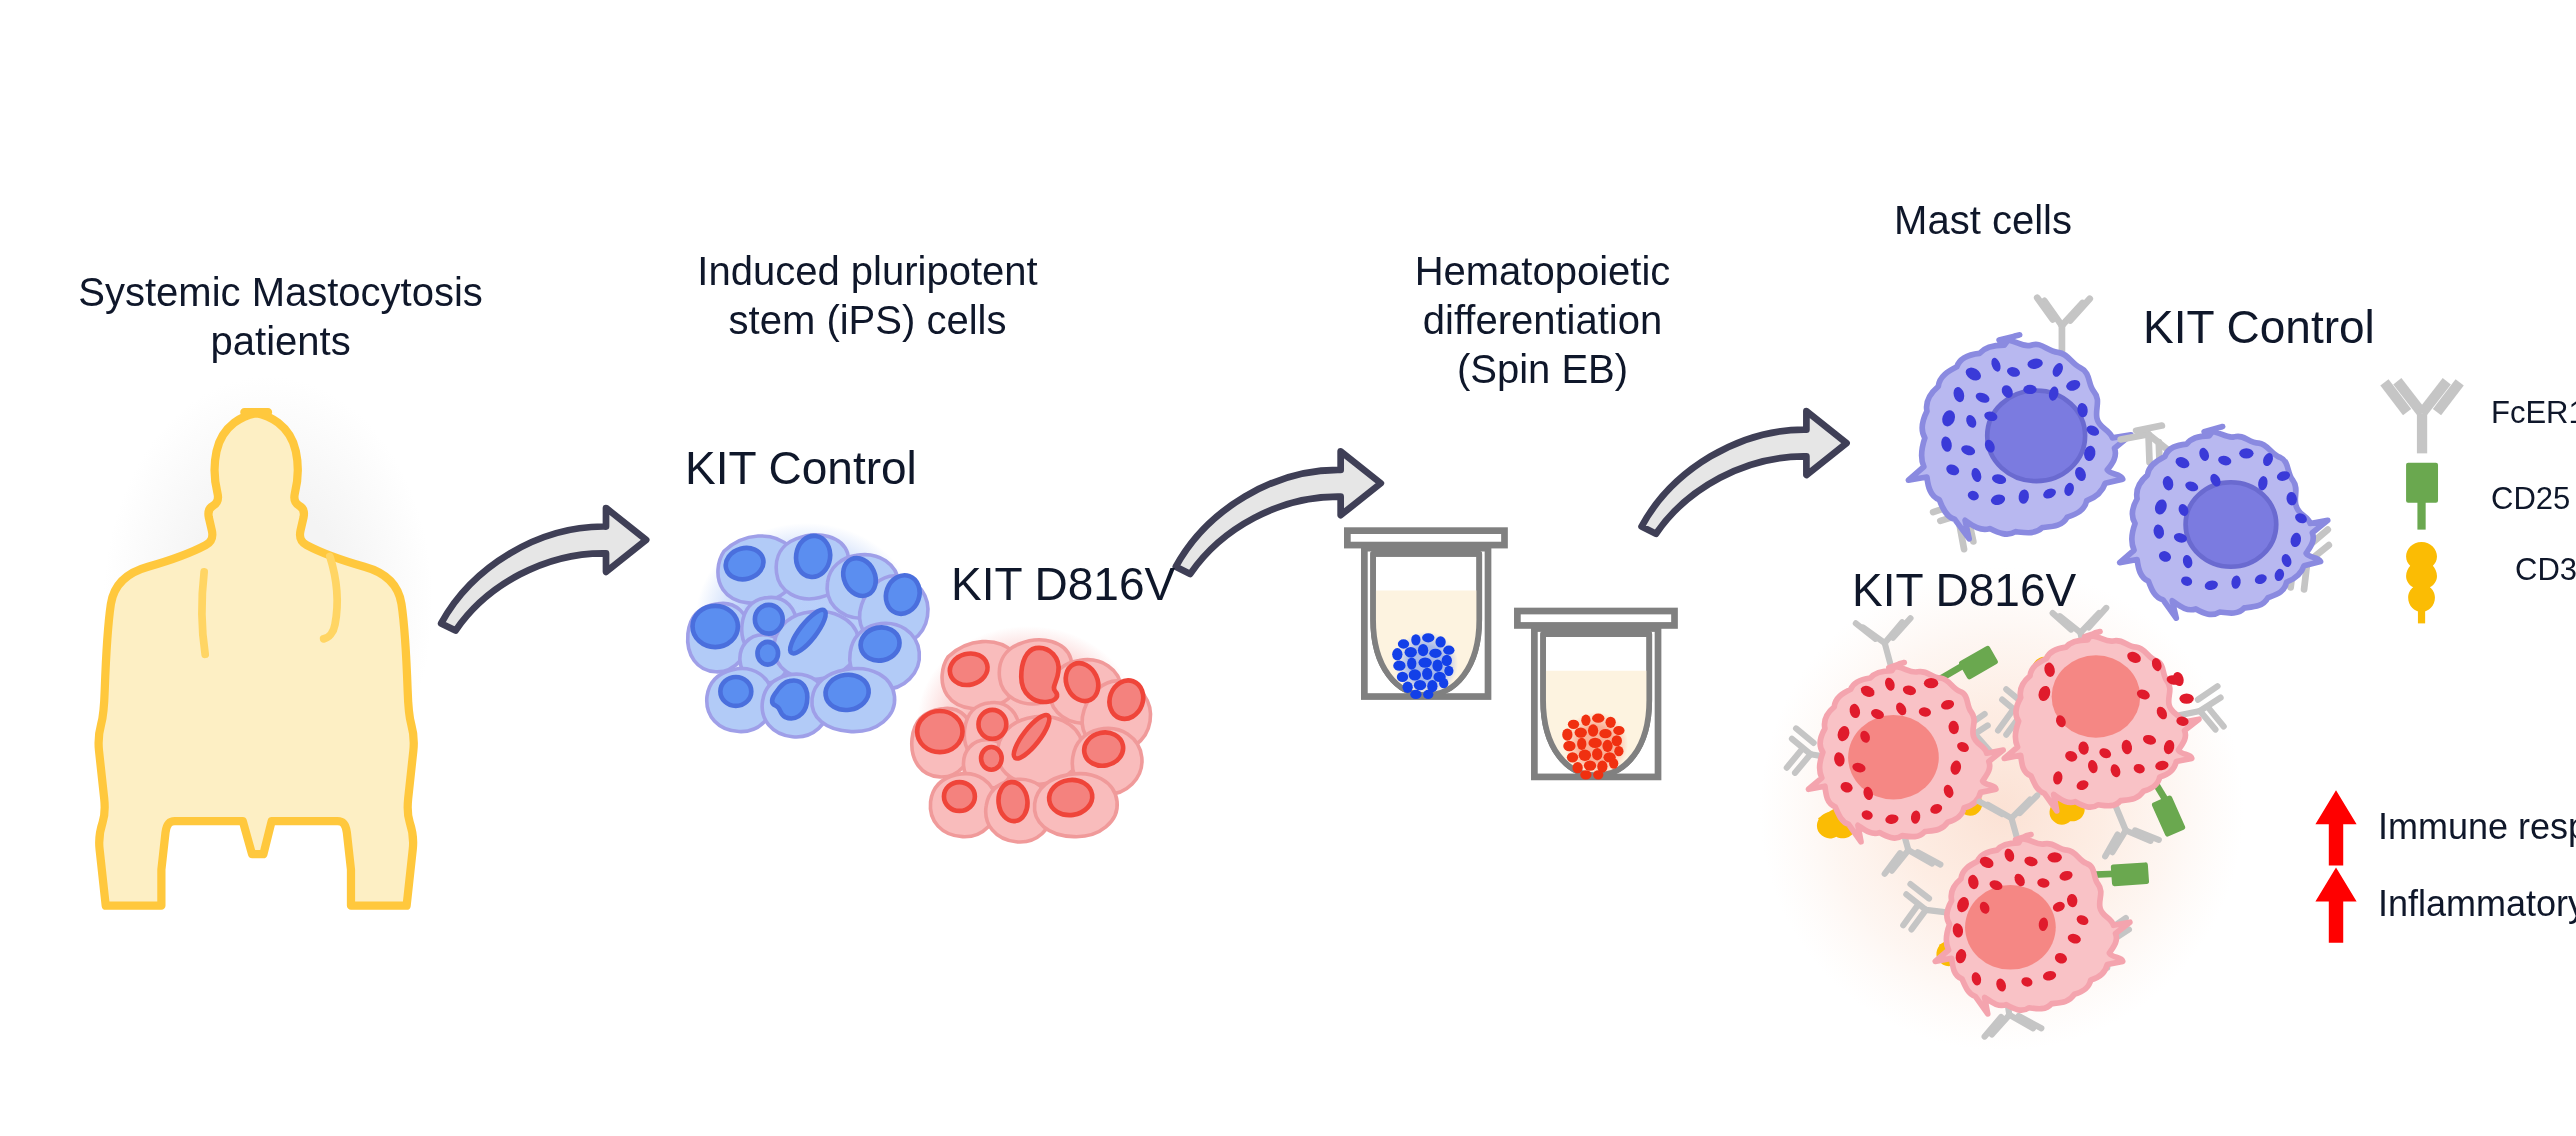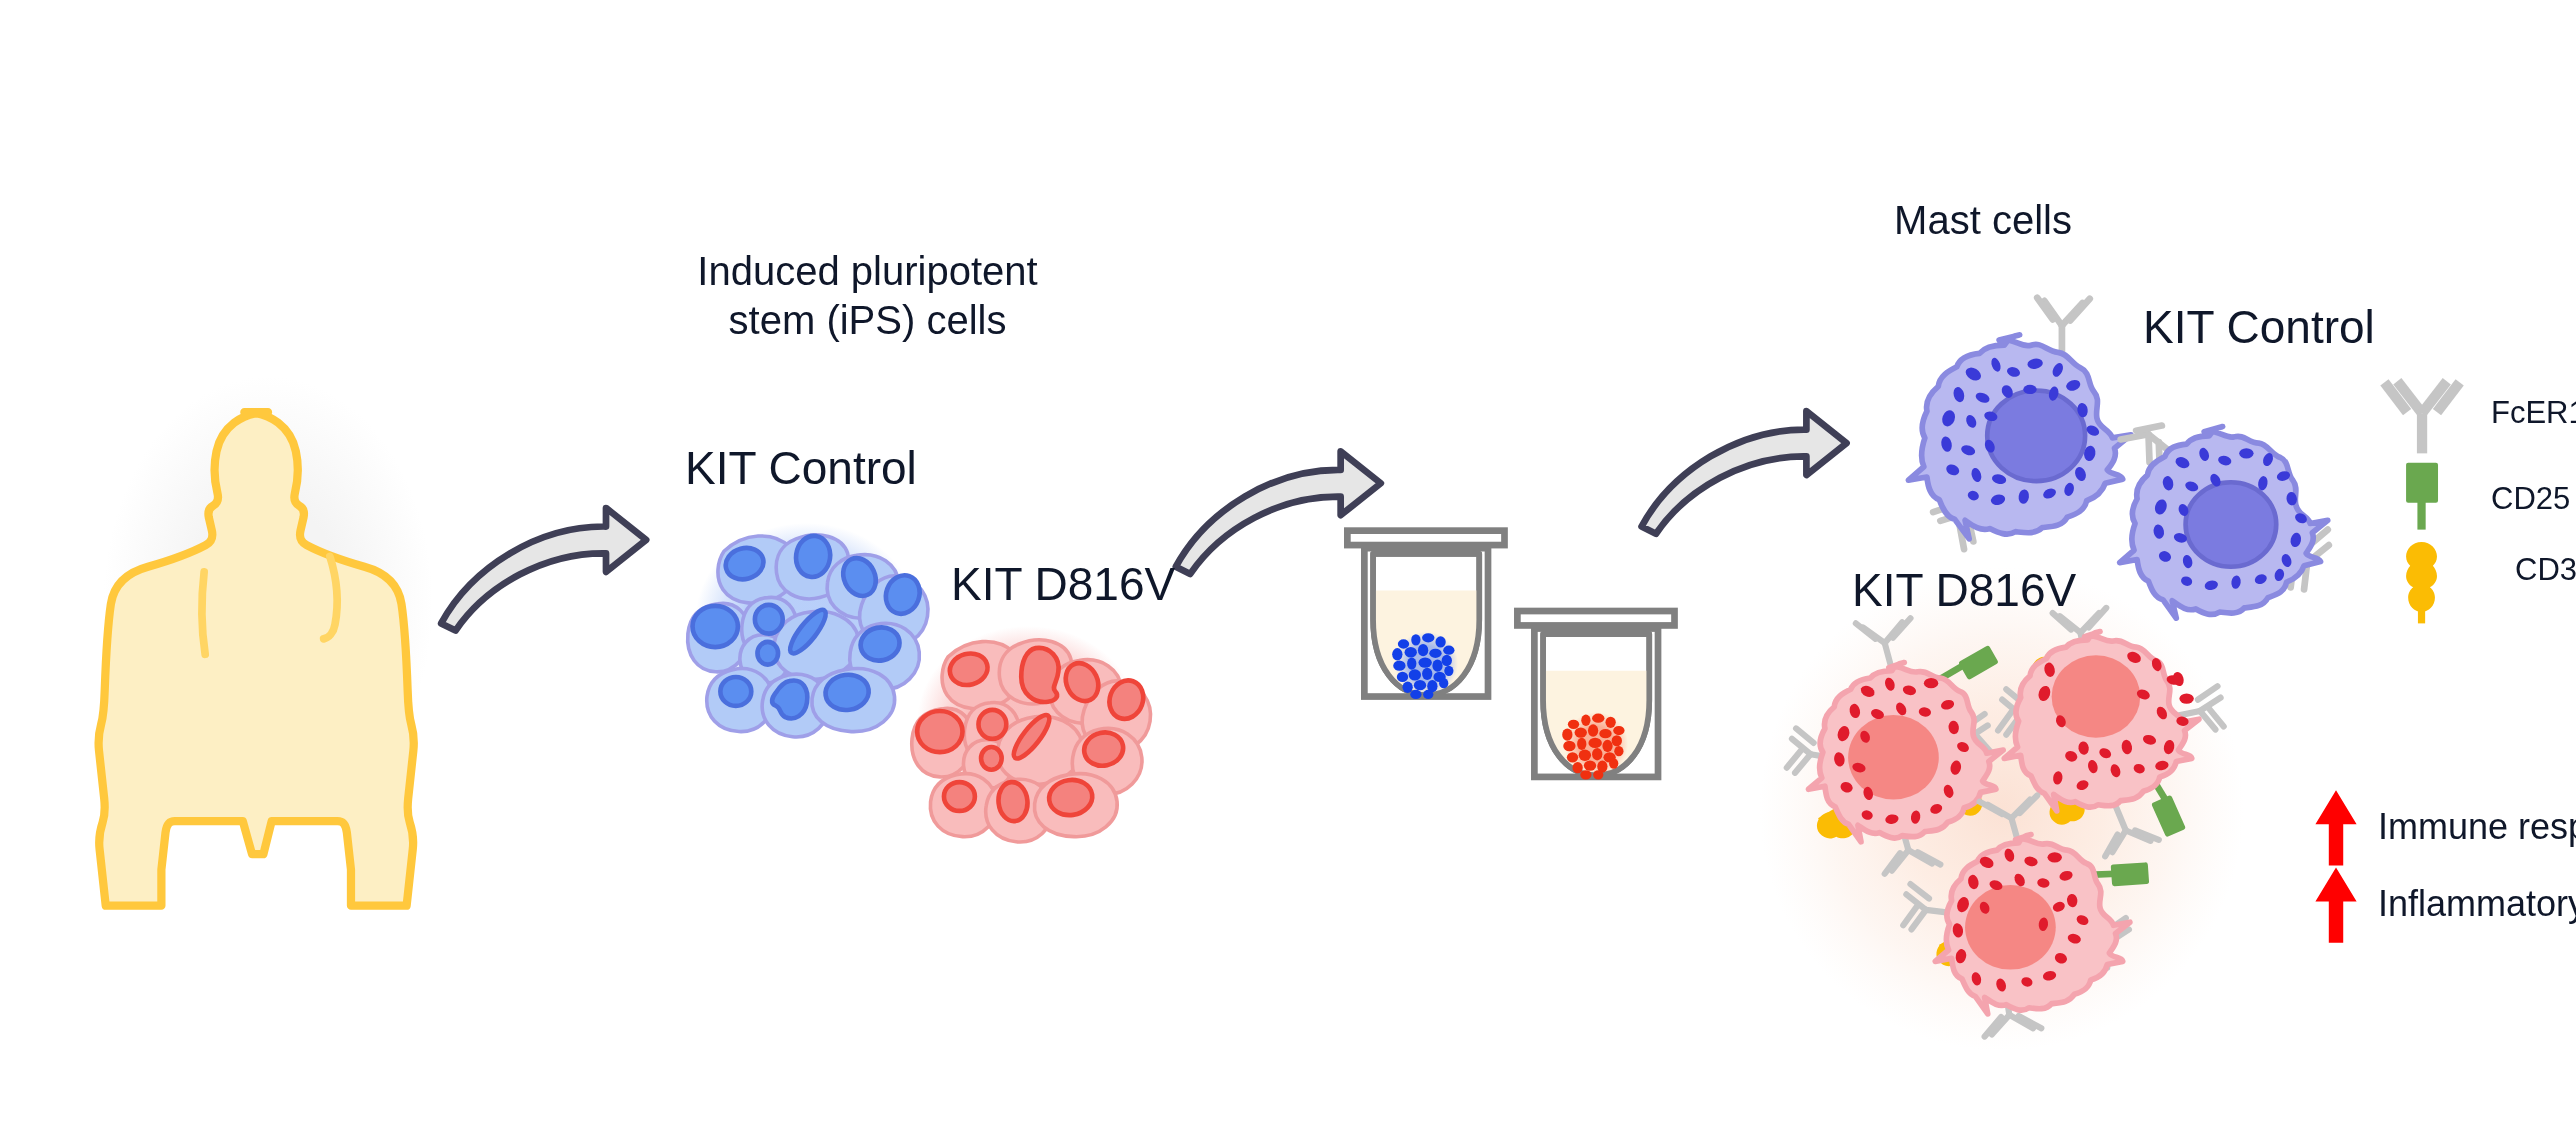--- a/index.html
+++ b/index.html
@@ -596,28 +596,33 @@
 
     <g>
       <path d="M4520 1680 l0 -80 l-26 0 l40 -66 l40 66 l-26 0 l0 80 z" fill="#ff0000"></path>
     </g>
     <g>
       <path d="M4520 1830 l0 -80 l-26 0 l40 -66 l40 66 l-26 0 l0 80 z" fill="#ff0000"></path>
     </g>
 
   </svg>
 
+  <div class="lbl stage-title" style="left:20.6px; top:268px; width:520px;">Systemic Mastocytosis
+patients</div>
 
   <div class="lbl stage-title" style="left:641px; top:247px; width:453px;">Induced pluripotent
 stem (iPS) cells</div>
 
   <div class="lbl sub-title" style="left:685px; top:440px;">KIT Control</div>
 
   <div class="lbl sub-title" style="left:951px; top:556px;">KIT D816V</div>
 
+  <div class="lbl stage-title" style="left:1316px; top:247px; width:453px;">Hematopoietic
+differentiation
+(Spin EB)</div>
 
   <div class="lbl stage-title" style="left:1875px; top:196px; width:216px;">Mast cells</div>
 
   <div class="lbl sub-title" style="left:2143px; top:299px;">KIT Control</div>
 
   <div class="lbl sub-title" style="left:1852px; top:562px;">KIT D816V</div>
 
   <div class="lbl legend-txt" style="left:2491px; top:394px;">FcER1</div>
   <div class="lbl legend-txt" style="left:2491px; top:480px;">CD25</div>
   <div class="lbl legend-txt" style="left:2491px; top:551px;margin-left:24px;">CD30</div>

